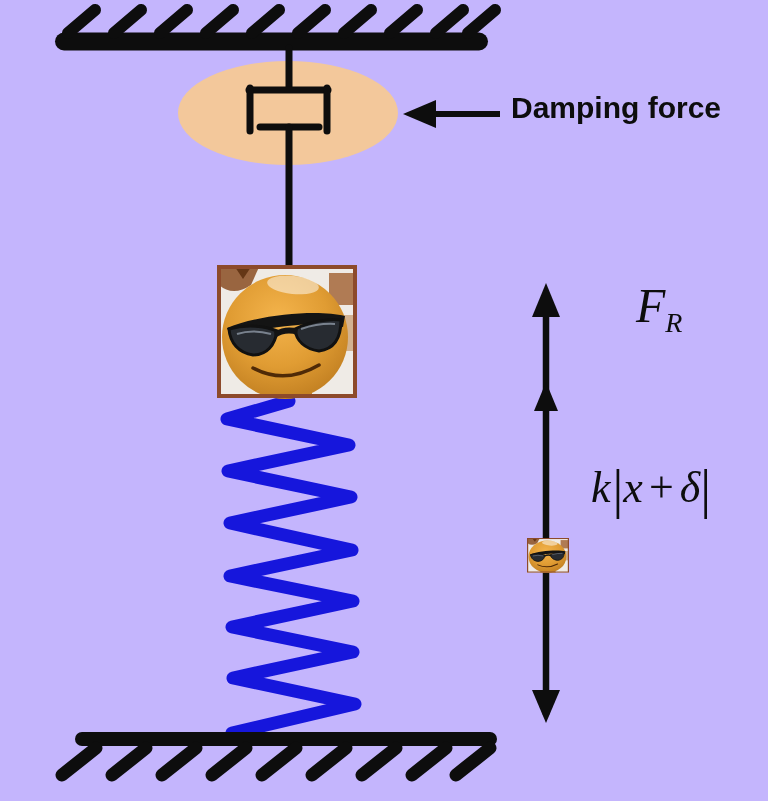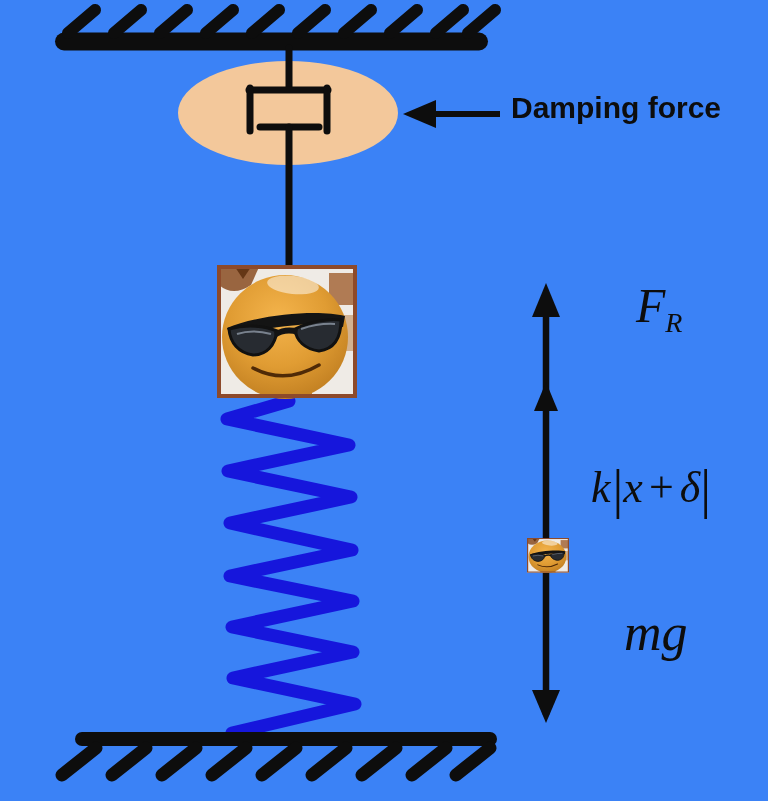--- a/index.html
+++ b/index.html
@@ -1,17 +1,17 @@
 <!DOCTYPE html>
 <html><head>
 <meta charset="utf-8">
 <style>
   html,body{margin:0;padding:0;background:#ffffff;}
   .stage{
-    position:relative;width:768px;height:801px;background:#3b82f6;overflow:hidden;
+    position:relative;width:768px;height:801px;background:#c4b5fd;overflow:hidden;
     font-family:"Liberation Sans",sans-serif;
   }
   .stage svg{position:absolute;left:0;top:0;}
   .lbl{position:absolute;color:#0d0d0d;white-space:nowrap;line-height:1;}
   .lbl-damping{left:511px;top:93px;font-family:"Liberation Sans",sans-serif;font-weight:700;font-size:30px;}
   .lbl-fr{left:636px;top:282px;font-family:"Liberation Serif",serif;font-style:italic;font-size:48px;text-align:center;}
   .lbl-fr sub{font-size:28px;font-style:italic;line-height:0;vertical-align:-10px;}
   .lbl-spring{left:591px;top:462px;font-family:"Liberation Serif",serif;font-size:44px;}
   .lbl-spring .it{font-style:italic;}
   .lbl-spring .bar{font-style:normal;font-size:54px;vertical-align:-5px;}
@@ -112,15 +112,14 @@
       <use href="#mass-face" transform="translate(527,538) scale(0.3,0.26)"></use>
     </g>
   </svg>
 
   <div class="lbl lbl-damping">Damping force</div>
 
   <div class="lbl lbl-fr"><span>F</span><sub>R</sub></div>
 
   <div class="lbl lbl-spring"><span class="it kk">k</span><span class="bar">|</span><span class="it">x</span><span class="plus">+</span><span class="it">δ</span><span class="bar">|</span></div>
 
-  <div class="lbl lbl-mg">mg</div>
 
 </div>
 
 </body></html>

